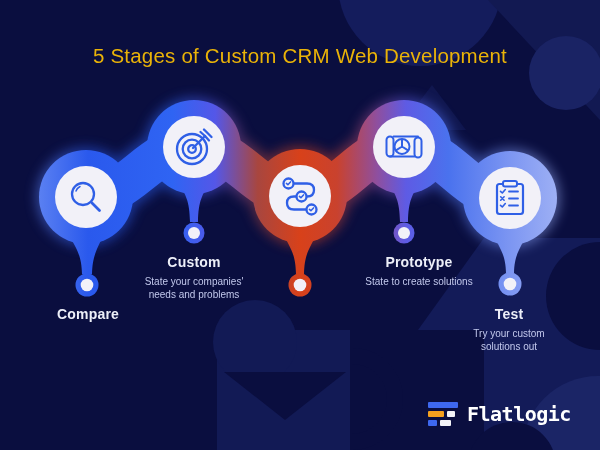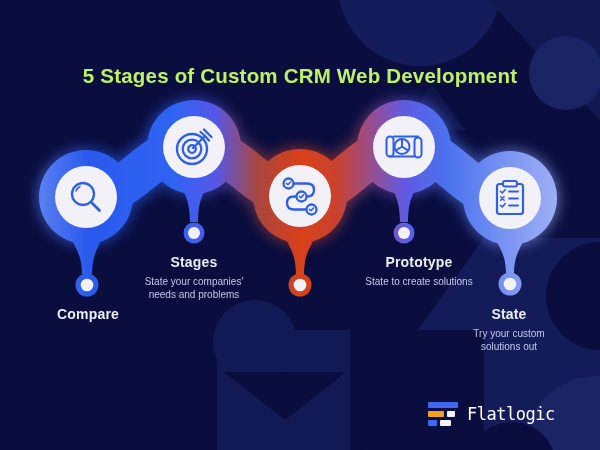--- a/index.html
+++ b/index.html
@@ -4,21 +4,21 @@
 <style>
   html,body{margin:0;padding:0;}
   body{
     width:600px;height:450px;overflow:hidden;position:relative;
     background:#0A0E3F;
     font-family:"Liberation Sans", sans-serif;
   }
   .layer{position:absolute;left:0;top:0;width:600px;height:450px;}
   .title{
     position:absolute;left:0;top:44px;width:600px;text-align:center;
-    color:#bef264;font-size:20.5px;font-weight:bold;letter-spacing:.2px;margin-top:20px;
+    color:#eab308;font-size:20.5px;font-weight:normal;letter-spacing:.2px;
   }
   .stage-text{position:absolute;width:110px;text-align:center;}
   .stage-text h3{
     margin:0 0 5px 0;color:#EDEFF8;font-size:14px;font-weight:600;letter-spacing:.2px;
   }
   .stage-text p{
     margin:0;color:#C2C8EC;font-size:10px;line-height:1.32;font-weight:400;
   }
   .pos-1{left:33px;top:306px;}
   .pos-2{left:139px;top:254px;}
@@ -30,21 +30,21 @@
     display:flex;align-items:center;gap:9px;
   }
   .logo-mark{display:flex;flex-direction:column;gap:2.5px;width:30px;}
   .logo-mark .r{display:flex;gap:3px;height:6.5px;}
   .logo-mark .b{background:#3E68F0;border-radius:1px;}
   .logo-mark .o{background:#F5A01E;border-radius:1px;}
   .logo-mark .w{background:#F2F2F8;border-radius:1px;}
   .lw30{width:30px;}.lw16{width:16px;}.lw8{width:8px;}.lw9{width:9px;}.lw11{width:11px;}
   .logo-text{
     color:#FFFFFF;font-family:"DejaVu Sans Mono", monospace;
-    font-size:17px;font-weight:normal;letter-spacing:-0.5px;
+    font-size:20px;font-weight:bold;letter-spacing:-0.5px;
   }
 </style>
 </head>
 <body>
 
 <svg class="layer" viewBox="0 0 600 450" aria-hidden="true">
   <circle cx="420" cy="-16" r="82" fill="#141C5C"></circle>
   <polygon points="600,0 600,120 488,0" fill="#121952"></polygon>
   <circle cx="566" cy="73" r="37" fill="#1A2364"></circle>
   <polygon points="398,130 466,130 432,85" fill="#10164E"></polygon>
@@ -170,31 +170,31 @@
       <path d="M -9.3,-1.2 l 3.4,3.4 M -5.9,-1.2 l -3.4,3.4" stroke-width="1.6"></path>
       <path d="M -9.5,7.3 l 1.8,1.7 l 3,-3.5" stroke-width="1.6"></path>
     </g>
   </g>
 </svg>
 
 <div class="stage-text pos-1">
   <h3>Compare</h3>
 </div>
 <div class="stage-text pos-2">
-  <h3>Stages</h3>
+  <h3>Custom</h3>
   <p>State your companies' needs and problems</p>
 </div>
 <div class="stage-text pos-3">
 </div>
 <div class="stage-text pos-4">
   <h3>Prototype</h3>
   <p>State to create solutions</p>
 </div>
 <div class="stage-text pos-5">
-  <h3>State</h3>
+  <h3>Test</h3>
   <p>Try your custom solutions out</p>
 </div>
 
 <div class="logo">
   <div class="logo-mark">
     <div class="r">
         <div class="b lw30"></div>
       </div>
     <div class="r">
         <div class="o lw16"></div>

